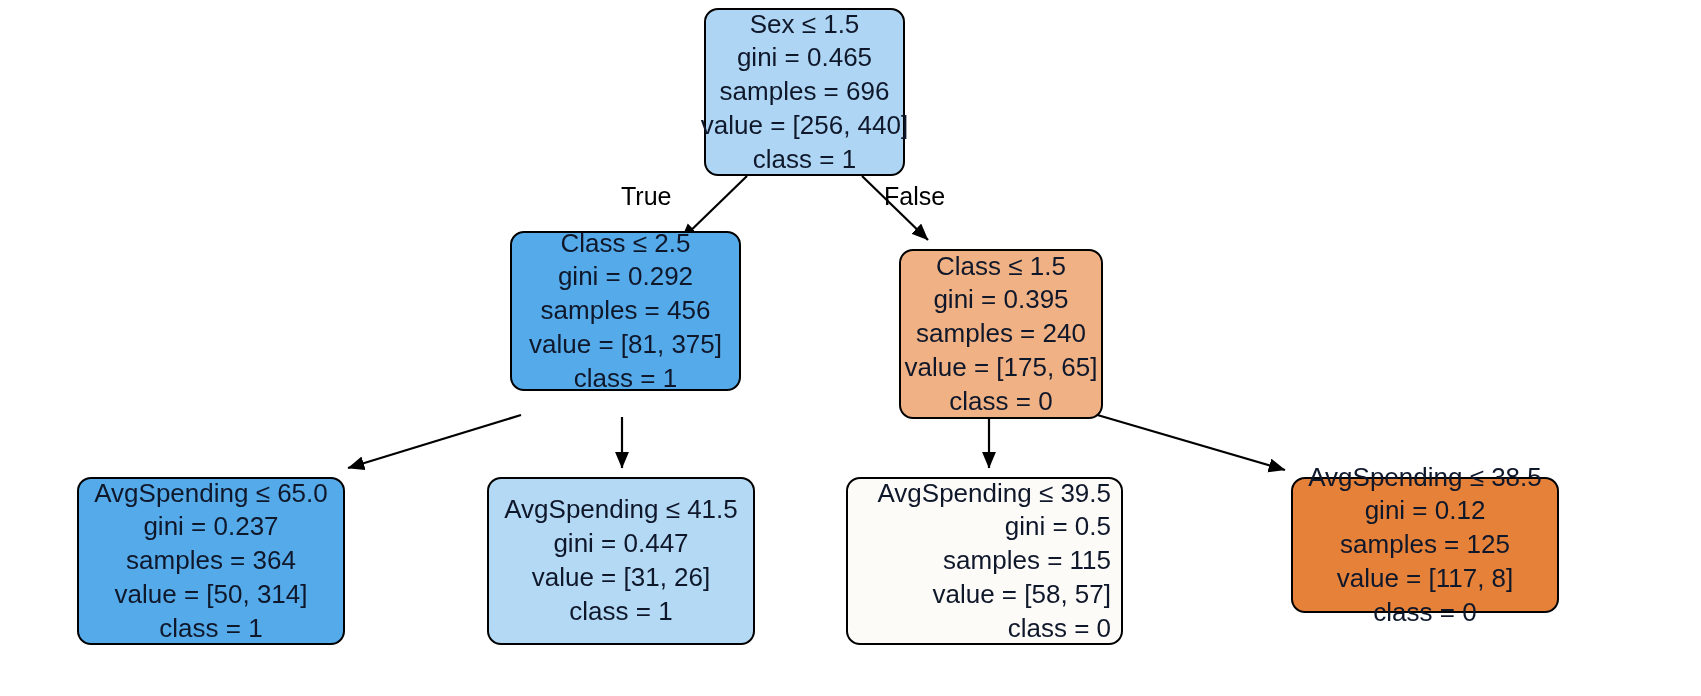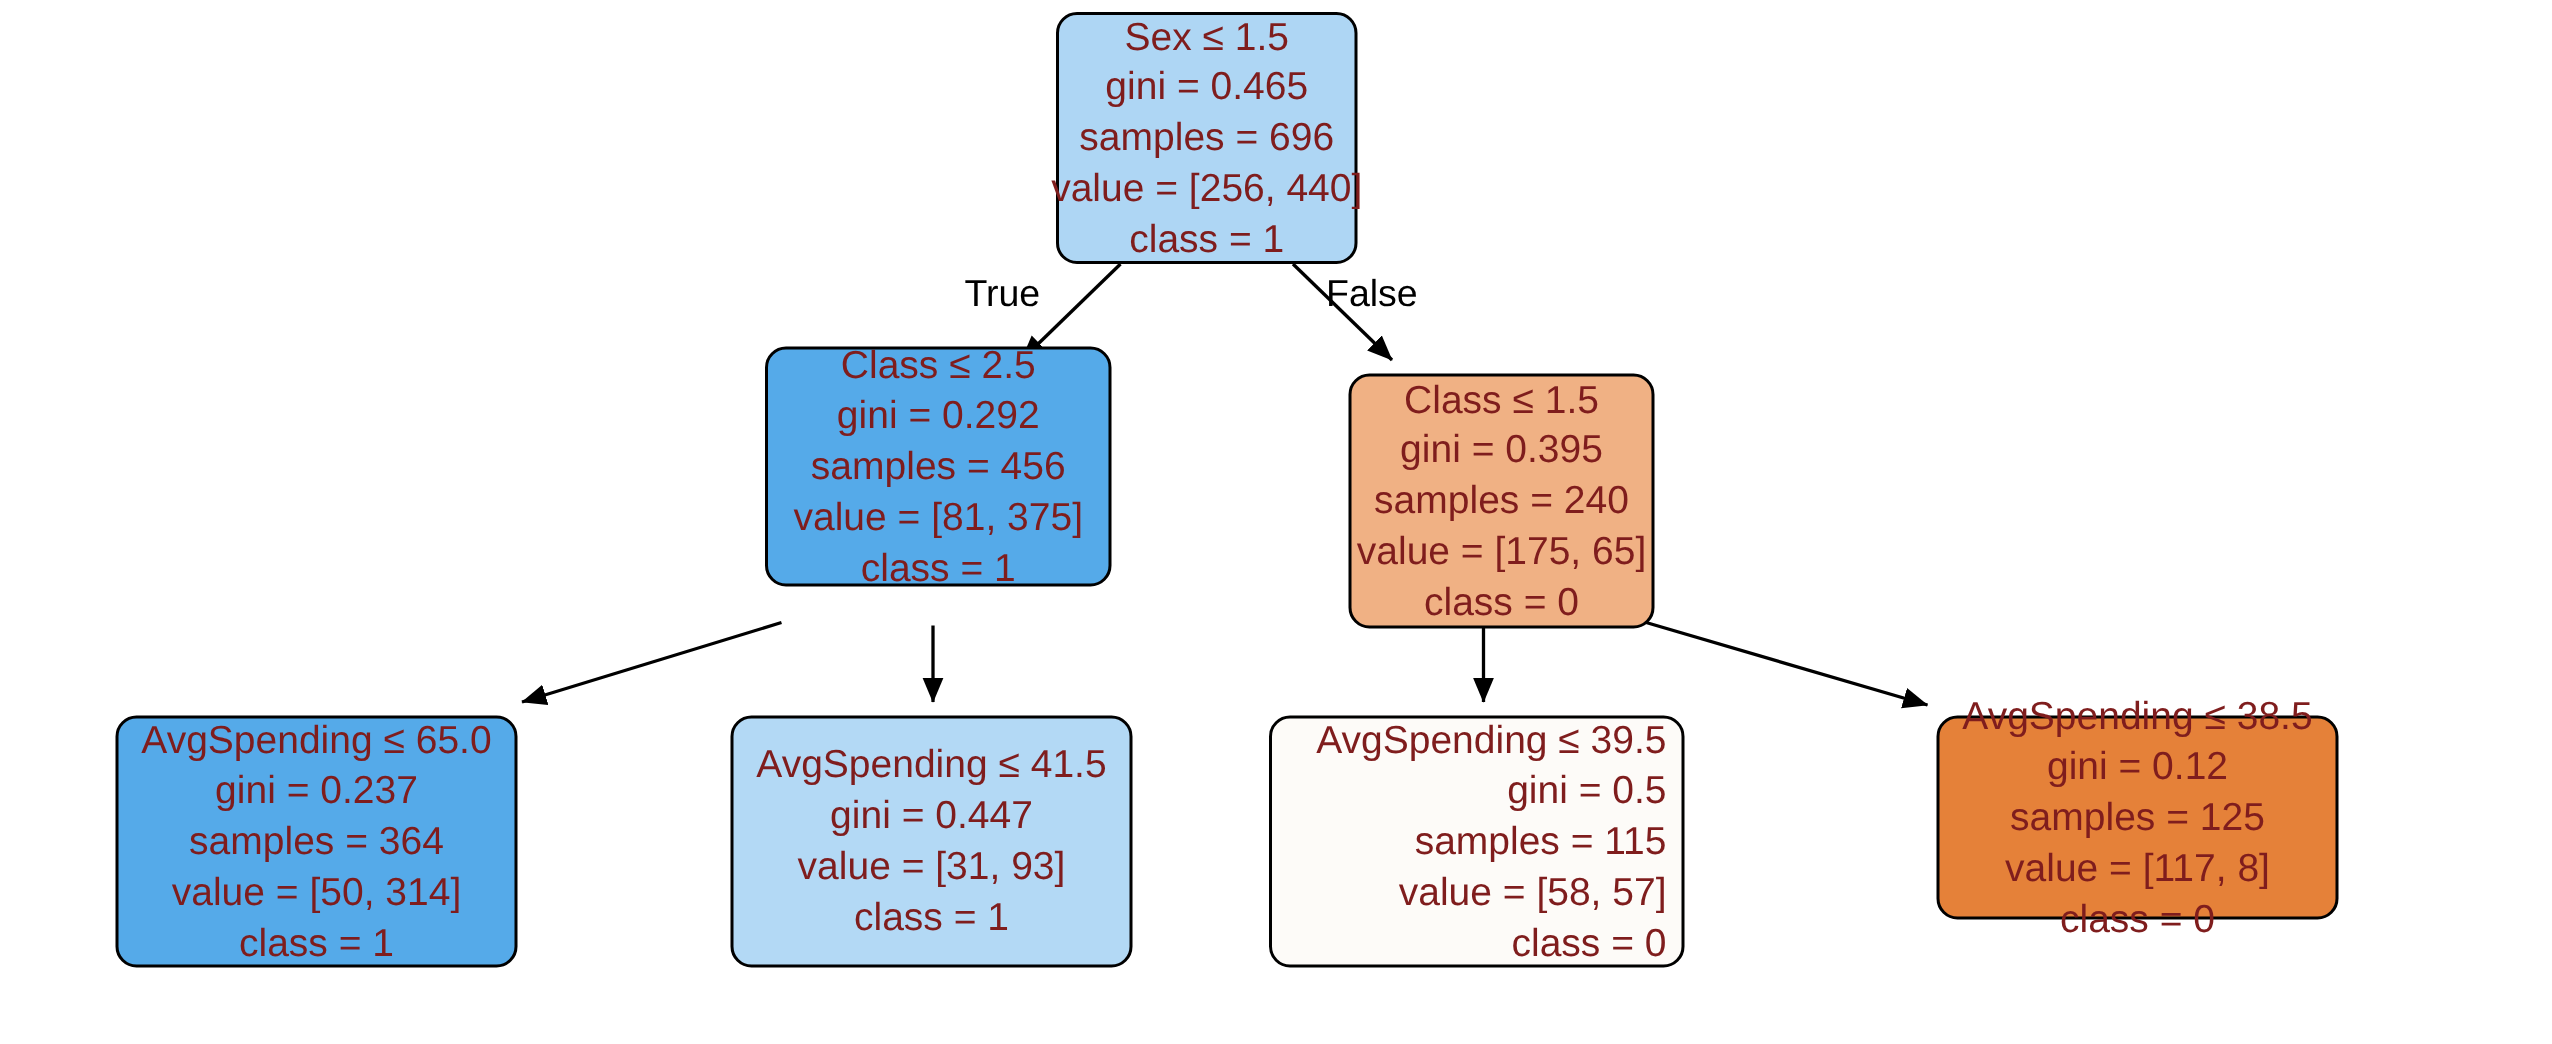--- a/index.html
+++ b/index.html
@@ -29,21 +29,21 @@
   .tree-node {
     position: absolute;
     box-sizing: border-box;
     border: 2.2px solid #000000;
     border-radius: 14px;
     display: flex;
     flex-direction: column;
     align-items: center;
     justify-content: center;
     text-align: center;
-    color: #7f1d1d;
+    color: #0f172a;
     line-height: 1.30;
     font-size: 26px;
     padding: 4px 10px;
     white-space: nowrap;
   }
   .node-line {
     display: block;
   }
   .edge-label {
     position: absolute;
@@ -78,21 +78,21 @@
 
     <line x1="521" y1="415" x2="348" y2="468" stroke="#000000" stroke-width="2.2" marker-end="url(#arrowhead)"></line>
 
     <line x1="622" y1="417" x2="622" y2="468" stroke="#000000" stroke-width="2.2" marker-end="url(#arrowhead)"></line>
 
     <line x1="989" y1="417" x2="989" y2="468" stroke="#000000" stroke-width="2.2" marker-end="url(#arrowhead)"></line>
 
     <line x1="1094" y1="414" x2="1285" y2="470" stroke="#000000" stroke-width="2.2" marker-end="url(#arrowhead)"></line>
   </svg>
 
-  <div class="edge-label" style="left:643px; top:182px;">True</div>
+  <div class="edge-label" style="left:621px; top:182px;">True</div>
   <div class="edge-label" style="left:884px; top:182px;">False</div>
 
   <div class="tree-node" id="node-root" style="background: rgb(174, 214, 244);">
     <span class="node-line">Sex ≤ 1.5</span>
     <span class="node-line">gini = 0.465</span>
     <span class="node-line">samples = 696</span>
     <span class="node-line">value = [256, 440]</span>
     <span class="node-line">class = 1</span>
   </div>
 
@@ -116,21 +116,21 @@
     <span class="node-line">AvgSpending ≤ 65.0</span>
     <span class="node-line">gini = 0.237</span>
     <span class="node-line">samples = 364</span>
     <span class="node-line">value = [50, 314]</span>
     <span class="node-line">class = 1</span>
   </div>
 
   <div class="tree-node" id="node-leaf-1" style="background: rgb(179, 217, 245);">
     <span class="node-line">AvgSpending ≤ 41.5</span>
     <span class="node-line">gini = 0.447</span>
-    <span class="node-line">value = [31, 93]</span>
+    <span class="node-line">value = [31, 26]</span>
     <span class="node-line">class = 1</span>
   </div>
 
   <div class="tree-node" id="node-leaf-2" style="background: rgb(253, 251, 248); align-items: flex-end;">
     <span class="node-line">AvgSpending ≤ 39.5</span>
     <span class="node-line">gini = 0.5</span>
     <span class="node-line">samples = 115</span>
     <span class="node-line">value = [58, 57]</span>
     <span class="node-line">class = 0</span>
   </div>

